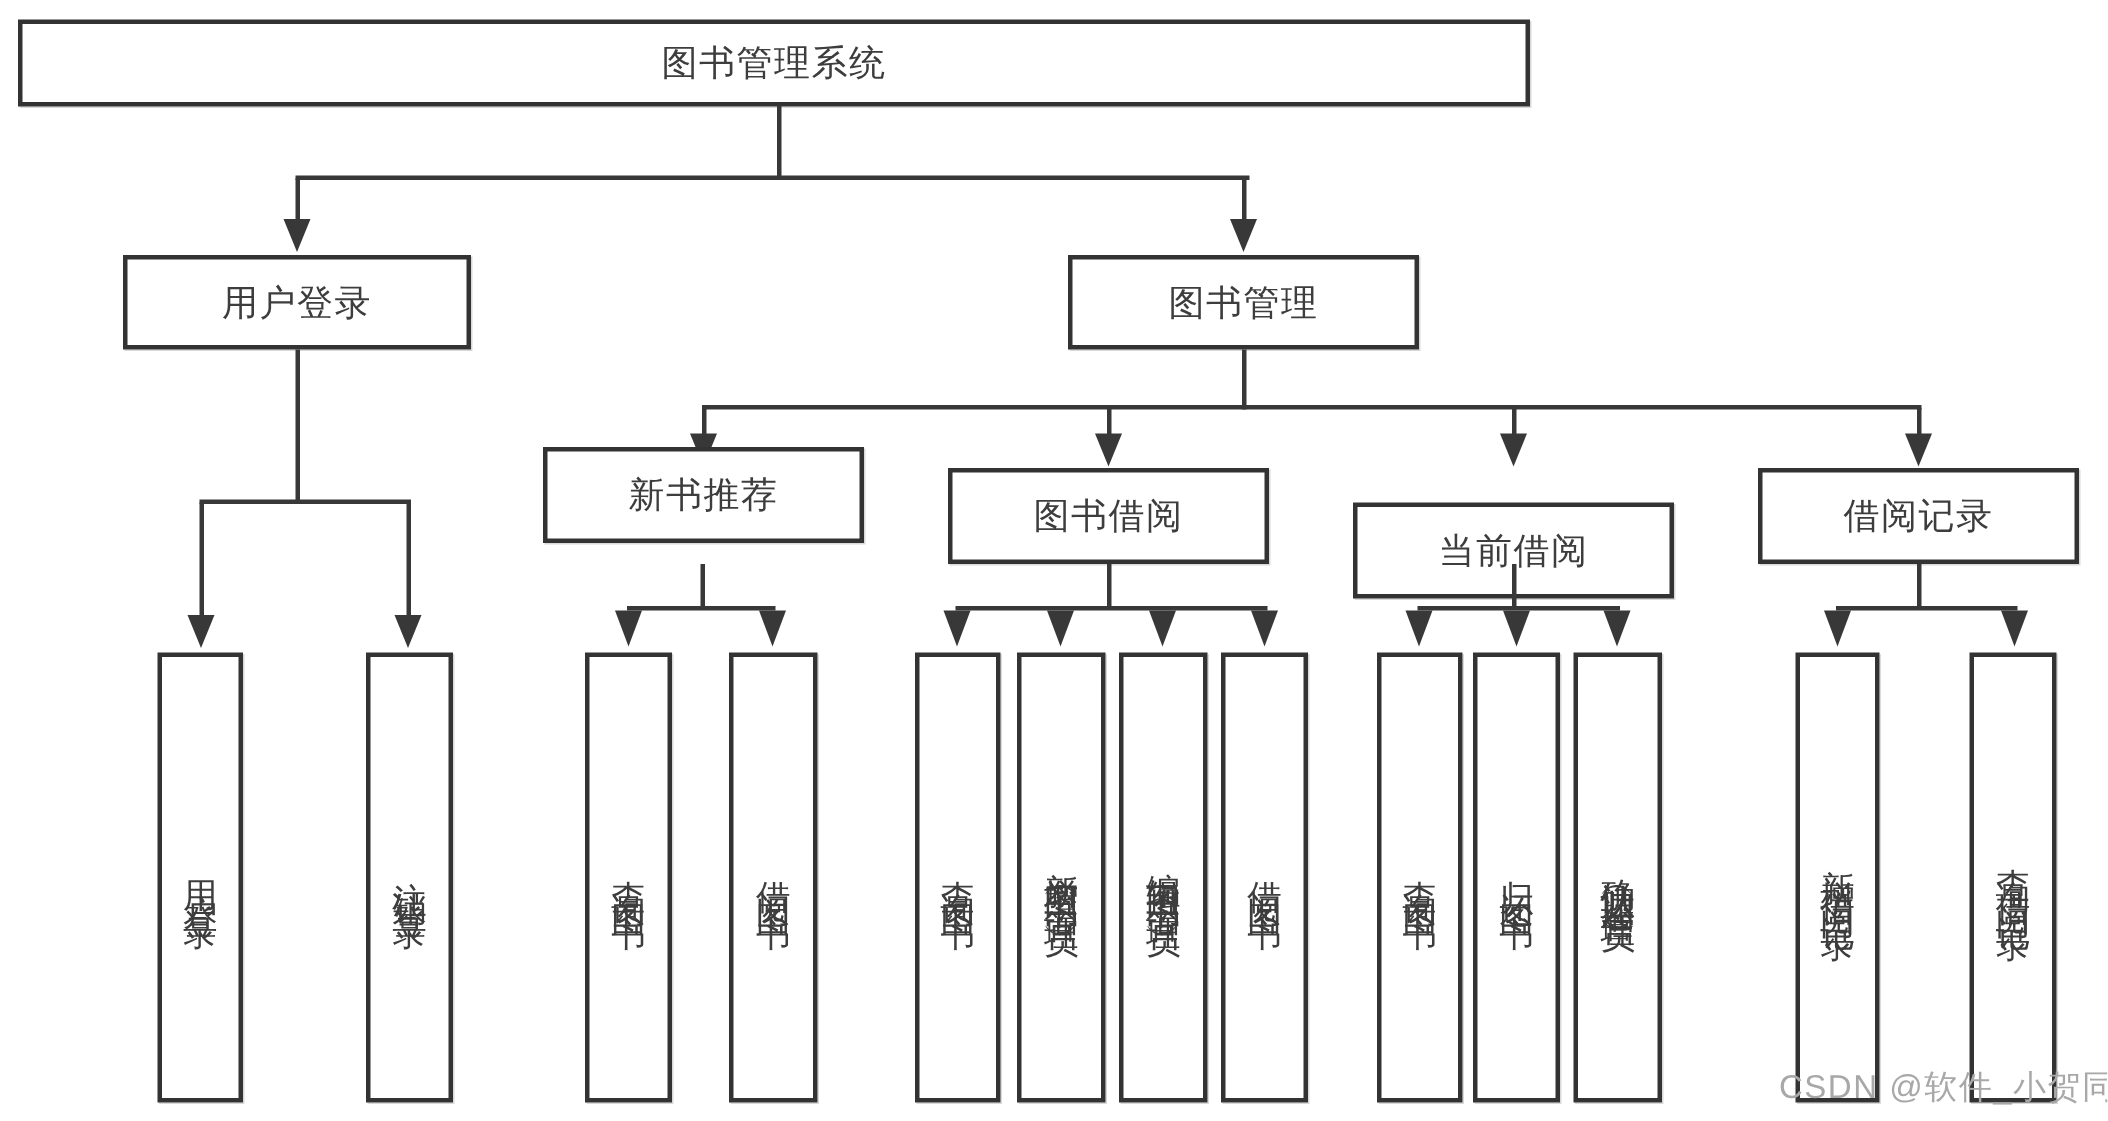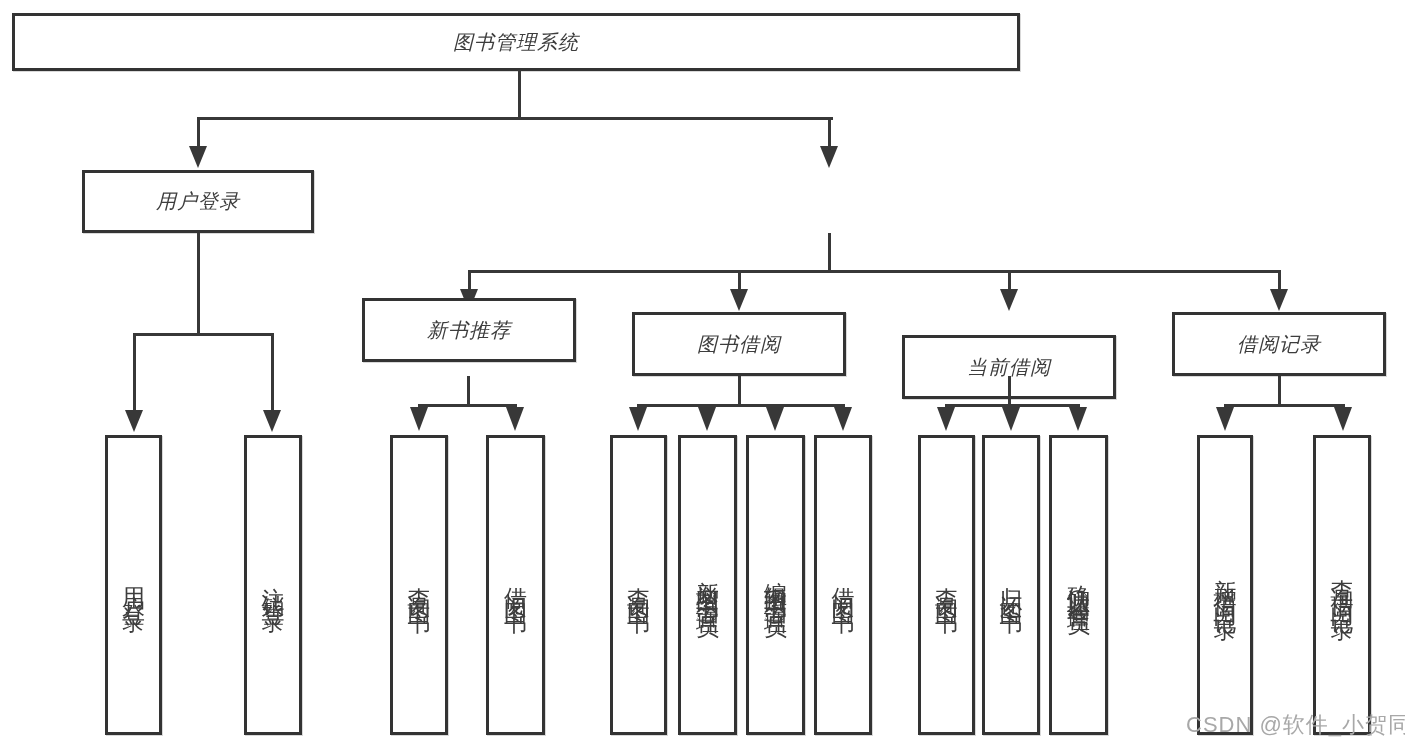--- a/index.html
+++ b/index.html
@@ -19,21 +19,21 @@
     position: absolute;
     background: #ffffff;
     border: 3px solid #333333;
     box-sizing: border-box;
     display: flex;
     align-items: center;
     justify-content: center;
     color: #3d3d3d;
     box-shadow: 1px 1px 0 rgba(0,0,0,0.15);
   }
-  .hbox { font-size: 20px; letter-spacing: 1px; font-style: italic; }
+  .hbox { font-size: 24px; letter-spacing: 1px; }
   .vbox .vtext {
     writing-mode: vertical-rl;
     text-orientation: mixed;
     font-size: 23px;
     line-height: 1;
     letter-spacing: 8px;
     color: #3d3d3d;
   }
   .line {
     position: absolute;
@@ -69,20 +69,23 @@
 
   <div class="line" style="left:518px; top:70px; width:3px; height:49px;"></div>
   <div class="line" style="left:197px; top:117px; width:636px; height:3px;"></div>
   <div class="line" style="left:197px; top:119px; width:3px; height:29px;"></div>
   <div class="arrow" style="left:189px; top:146px;"></div>
   <div class="line" style="left:828px; top:119px; width:3px; height:29px;"></div>
   <div class="arrow" style="left:820px; top:146px;"></div>
 
   <div class="box hbox" style="left:82px; top:170px; width:232px; height:63px;">
     <span>用户登录</span>
+  </div>
+  <div class="box hbox" style="left:712px; top:170px; width:234px; height:63px;">
+    <span>图书管理</span>
   </div>
 
   <div class="line" style="left:197px; top:233px; width:3px; height:102px;"></div>
   <div class="line" style="left:133px; top:333px; width:141px; height:3px;"></div>
   <div class="line" style="left:133px; top:335px; width:3px; height:76px;"></div>
   <div class="arrow" style="left:125px; top:410px;"></div>
   <div class="line" style="left:271px; top:335px; width:3px; height:76px;"></div>
   <div class="arrow" style="left:263px; top:410px;"></div>
 
   <div class="line" style="left:828px; top:233px; width:3px; height:40px;"></div>

